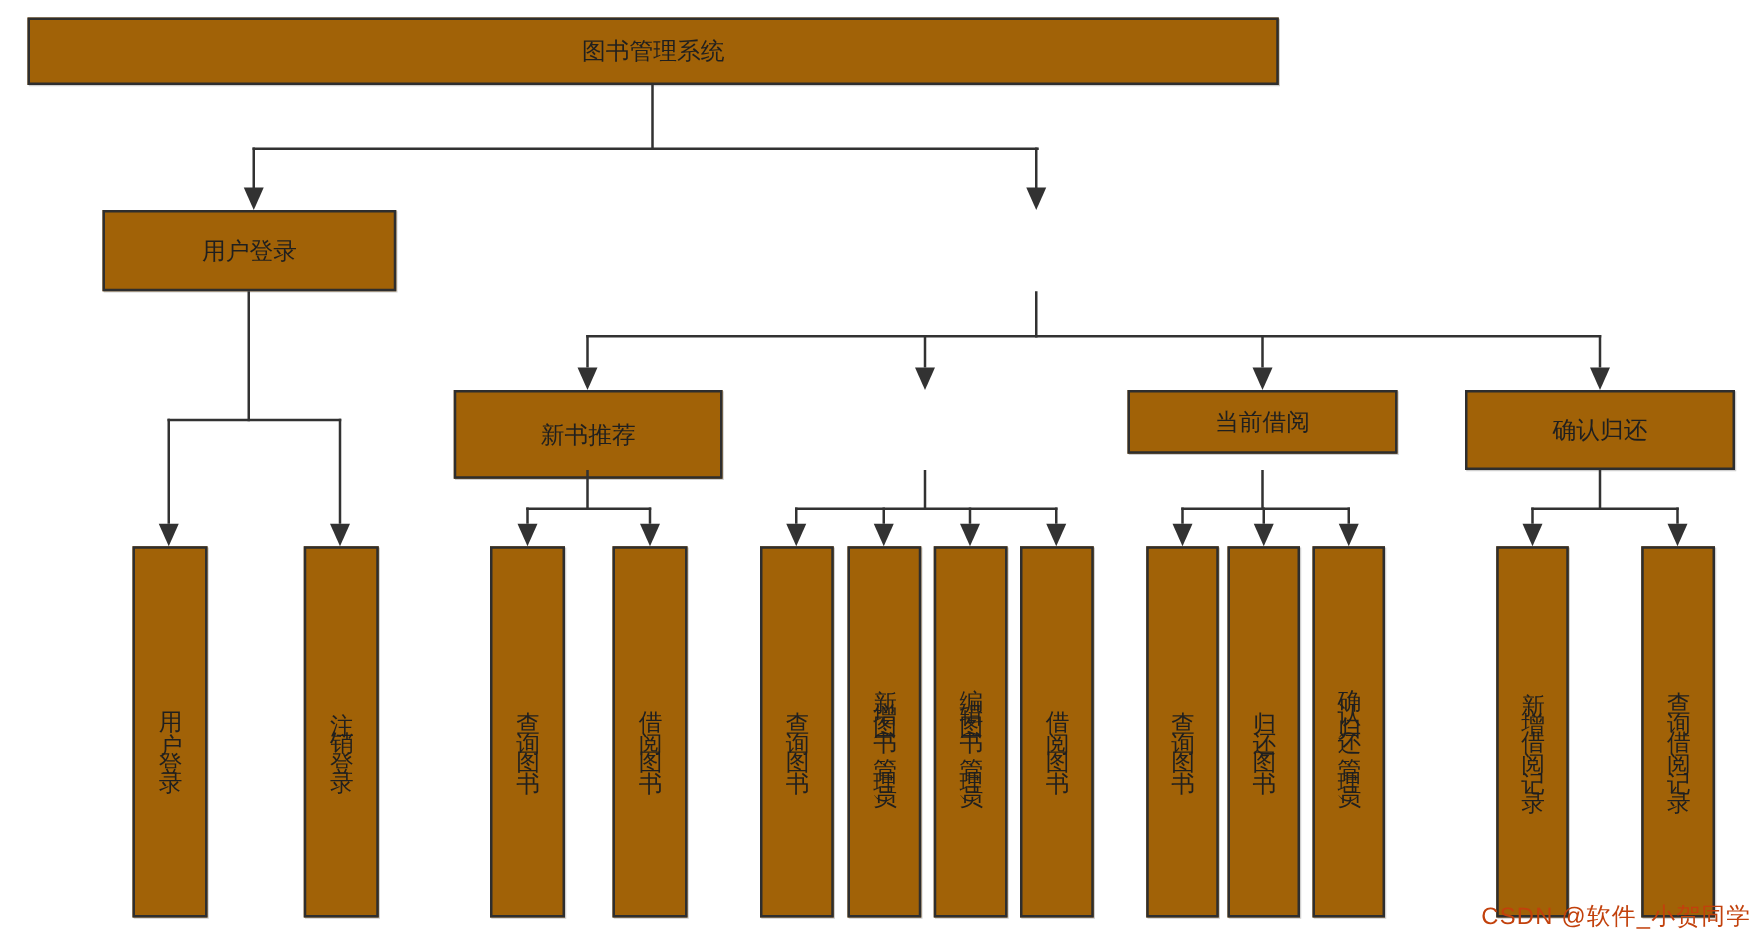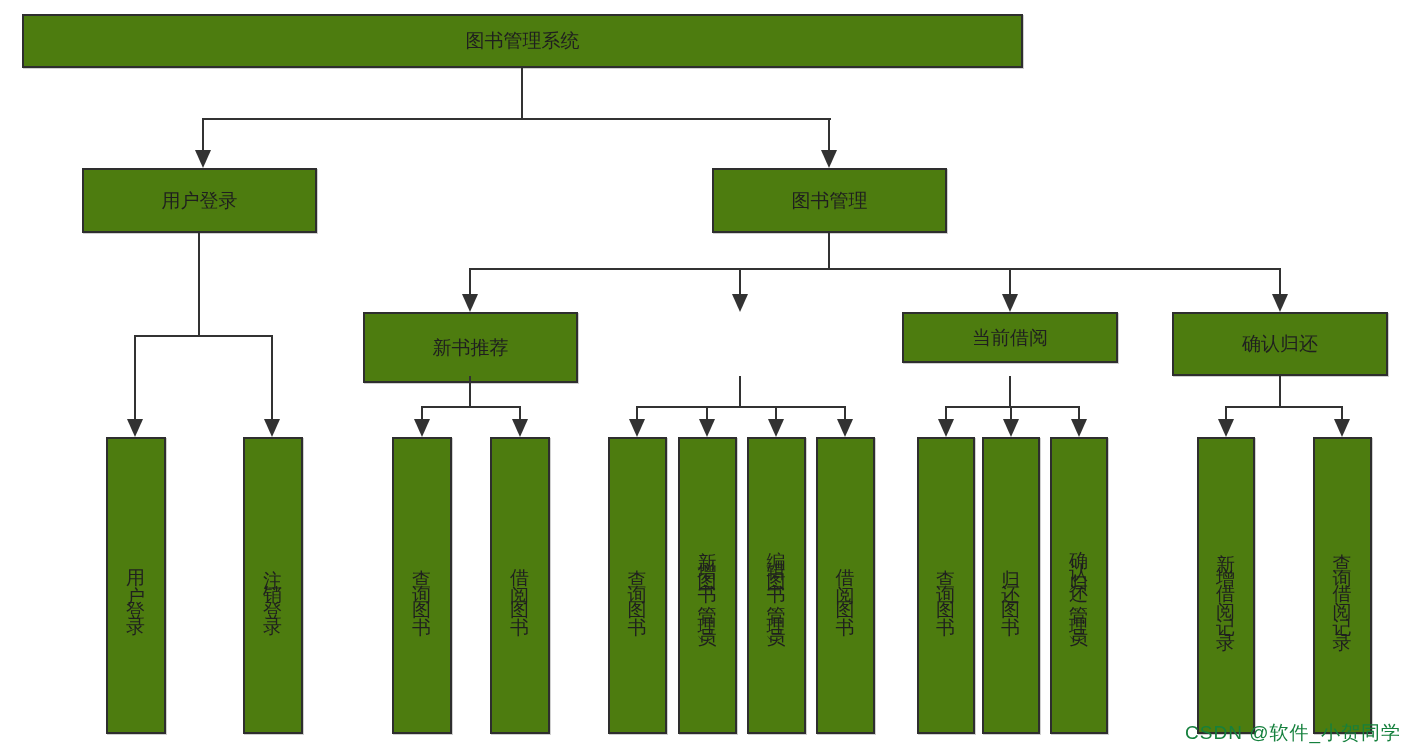--- a/index.html
+++ b/index.html
@@ -1,54 +1,51 @@
 <!DOCTYPE html>
 <html><head>
 <meta charset="utf-8">
 <style>
   html,body{margin:0;padding:0;background:#fff;}
   body{font-family:"Liberation Sans",sans-serif;}
   #canvas{position:relative;width:1405px;height:747px;background:#ffffff;overflow:hidden;}
-  .node{position:absolute;background:#4d7c0f;border:2.5px solid #2e2e2e;
+  .node{position:absolute;background:#a16207;border:2.5px solid #2e2e2e;
         display:flex;align-items:center;justify-content:center;
         font-size:19px;color:#1f1f1f;box-sizing:border-box;
         box-shadow:1px 1px 0 rgba(120,120,120,.35);}
   .leaf{align-items:center;}
   .vtext{writing-mode:vertical-rl;text-orientation:mixed;letter-spacing:16px;
          line-height:1;font-size:19px;color:#1f1f1f;}
   .vtext.tight{letter-spacing:11px;}
   .vl{position:absolute;width:2px;background:#323232;}
   .hl{position:absolute;height:2px;background:#323232;}
   .arrow{position:absolute;width:0;height:0;
          border-left:8px solid transparent;border-right:8px solid transparent;
          border-top:18px solid #323232;}
   .watermark{position:absolute;right:4px;bottom:1px;font-size:19px;
-             color:#15803d;letter-spacing:1px;z-index:10;white-space:nowrap;}
+             color:#c2410c;letter-spacing:1px;z-index:10;white-space:nowrap;}
 </style>
 </head>
 <body>
 
 <div id="canvas">
 
   <div class="node" style="left:22px;top:14px;width:1001px;height:54px;">
     <span>图书管理系统</span>
   </div>
 
   <div class="vl" style="left:521px;top:68px;height:52px;"></div>
   <div class="hl" style="left:202px;top:118px;width:629px;"></div>
   <div class="vl" style="left:202px;top:118px;height:33px;"></div>
   <div class="arrow" style="left:195px;top:150px;"></div>
   <div class="vl" style="left:828px;top:118px;height:33px;"></div>
   <div class="arrow" style="left:821px;top:150px;"></div>
 
   <div class="node" style="left:82px;top:168px;width:235px;height:65px;">
     <span>用户登录</span>
-  </div>
-  <div class="node" style="left:712px;top:168px;width:235px;height:65px;">
-    <span>图书管理</span>
   </div>
 
   <div class="vl" style="left:198px;top:233px;height:104px;"></div>
   <div class="hl" style="left:134px;top:335px;width:139px;"></div>
   <div class="vl" style="left:134px;top:335px;height:84px;"></div>
   <div class="arrow" style="left:127px;top:419px;"></div>
   <div class="vl" style="left:271px;top:335px;height:84px;"></div>
   <div class="arrow" style="left:264px;top:419px;"></div>
 
   <div class="vl" style="left:828px;top:233px;height:37px;"></div>

